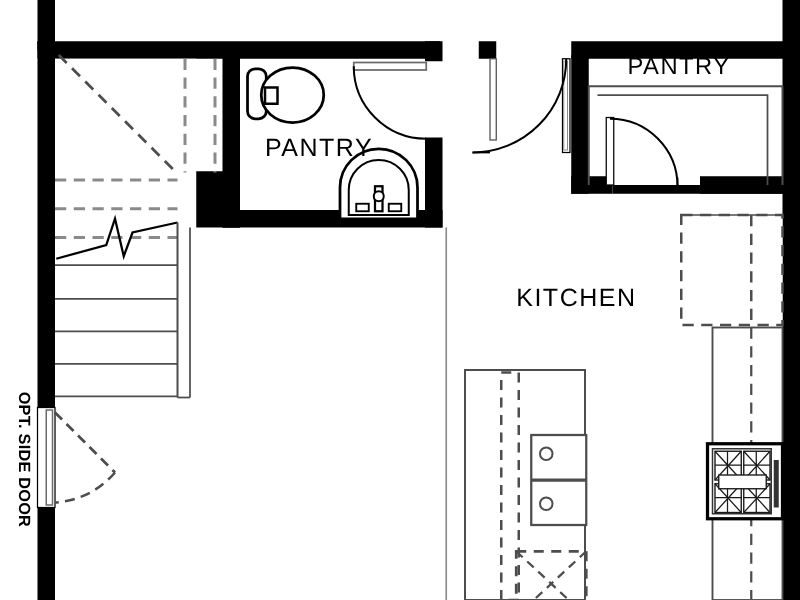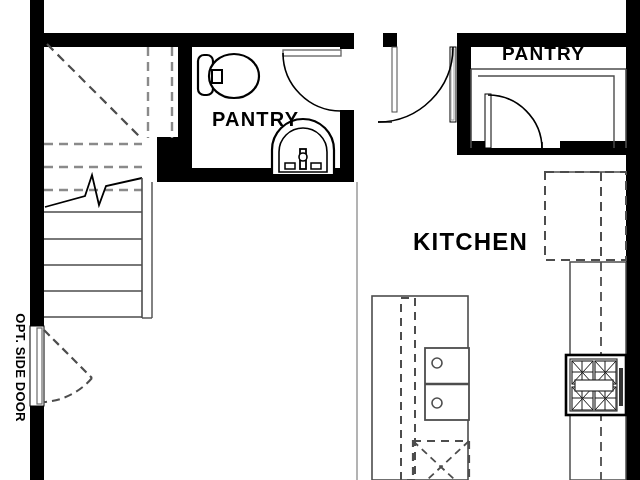--- a/index.html
+++ b/index.html
@@ -23,36 +23,36 @@
     position: absolute;
     top: 0;
     left: 0;
     width: 640px;
     height: 480px;
     display: block;
   }
   .room-label {
     position: absolute;
     font-family: "Liberation Sans", sans-serif;
-    font-weight: bold;
+    font-weight: normal;
     color: #000000;
     letter-spacing: 0.5px;
     white-space: nowrap;
     user-select: none;
   }
   #label-powder {
     left: 212px;
     top: 108px;
     font-size: 20px;
     letter-spacing: 1.2px;
   }
   #label-kitchen {
     left: 413px;
     top: 228px;
-    font-size: 24px;
+    font-size: 20px;
     letter-spacing: 1.2px;
     text-align: center;
   }
   #label-pantry {
     left: 502px;
     top: 43px;
     font-size: 19px;
     letter-spacing: 1.2px;
   }
   #label-opt-side-door {

